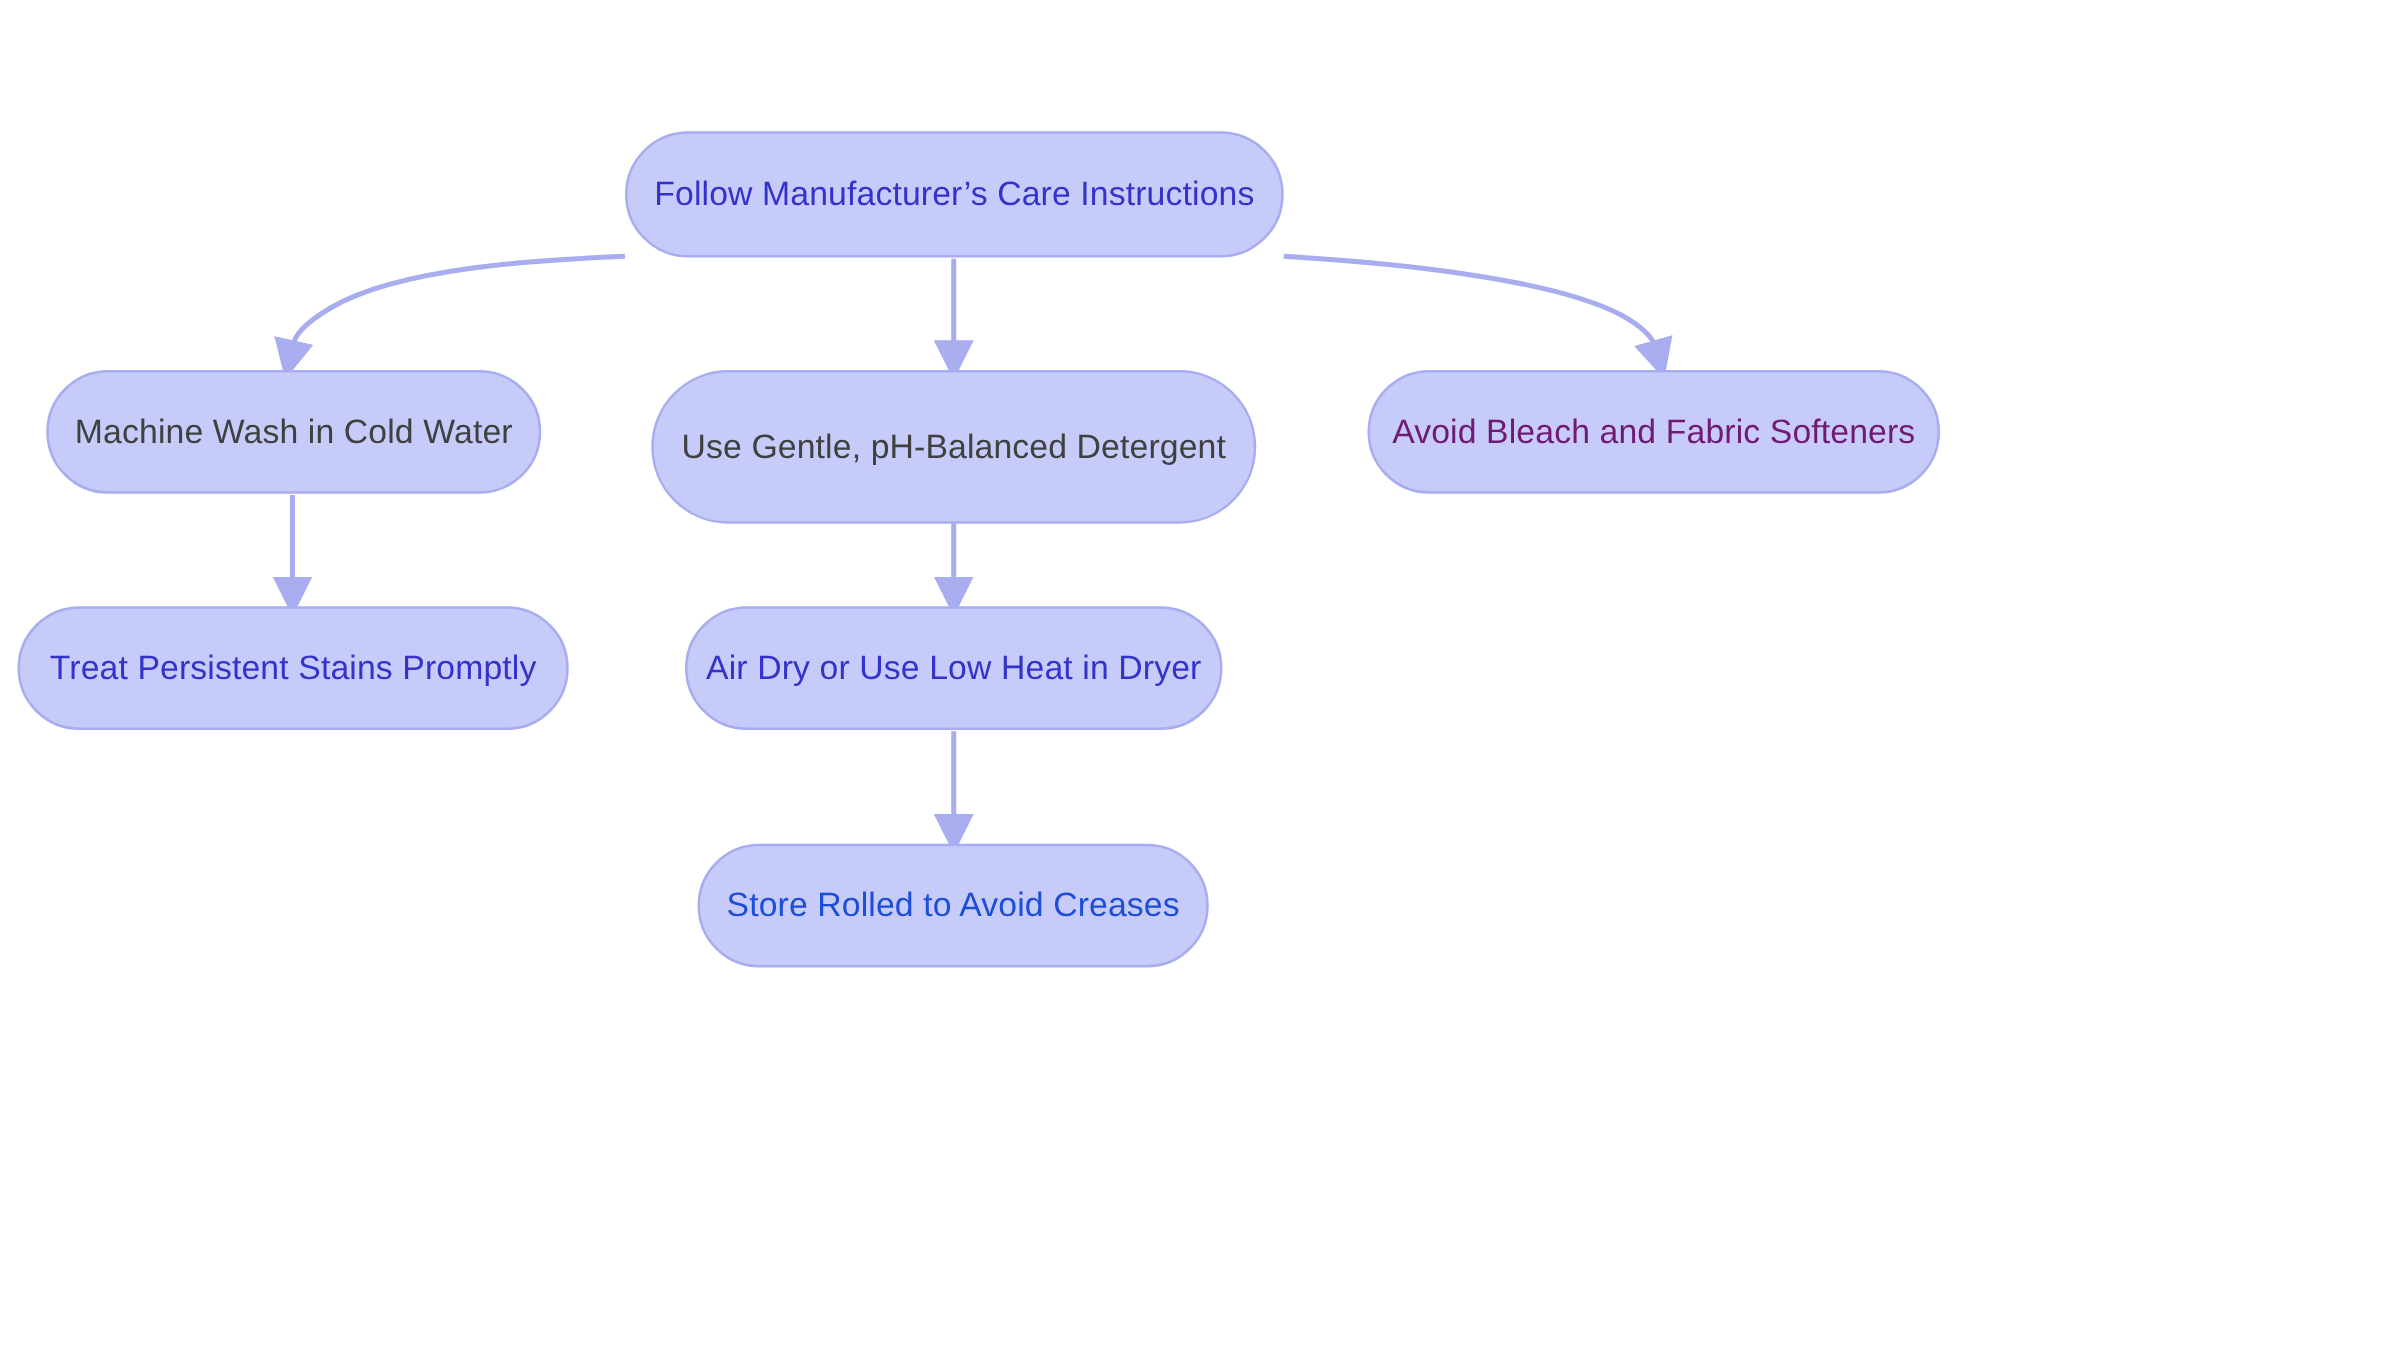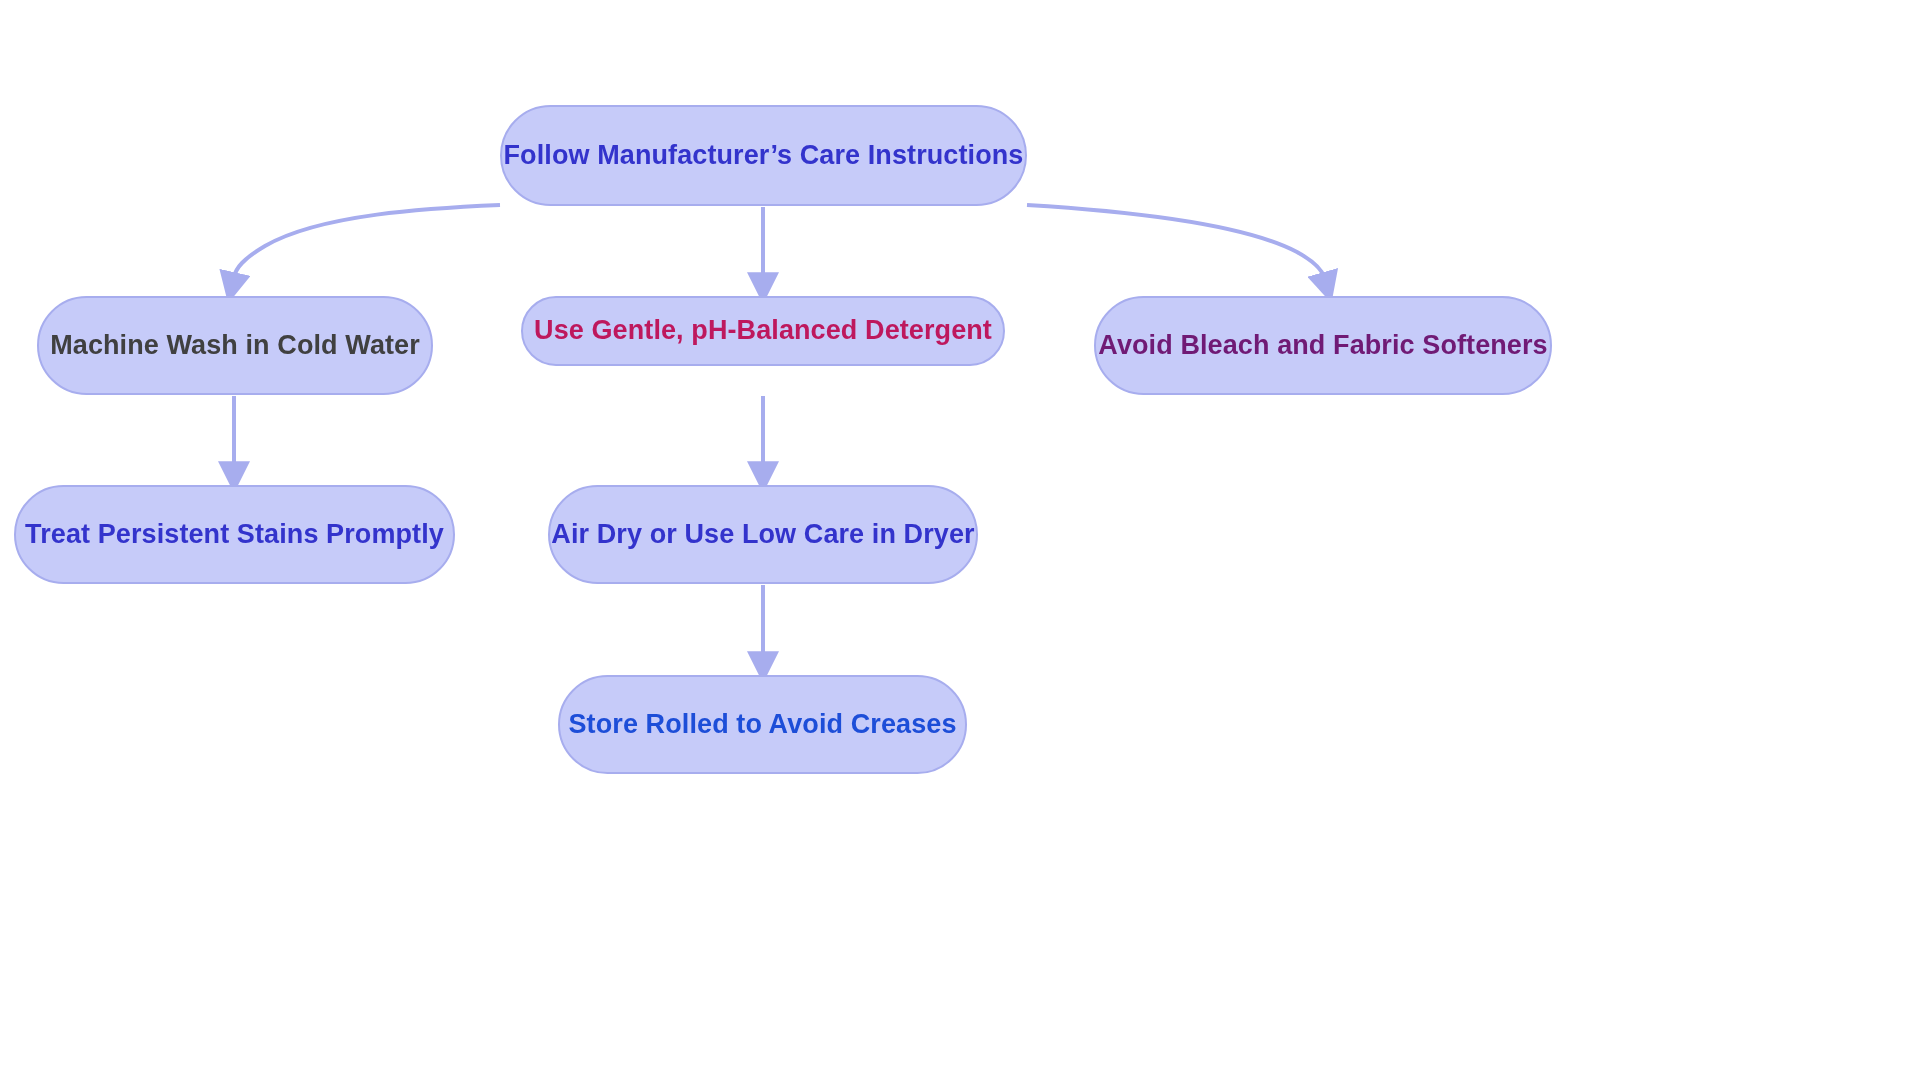--- a/index.html
+++ b/index.html
@@ -32,21 +32,21 @@
     position: absolute;
     box-sizing: border-box;
     background: #c6cbf9;
     border: 2px solid #0c4a6e;
     border-radius: 999px;
     display: flex;
     align-items: center;
     justify-content: center;
     color: #3333cc;
     font-size: 27px;
-    font-weight: 700;
+    font-weight: 400;
     letter-spacing: 0.1px;
     white-space: nowrap;
     padding: 0 26px;
   }
   .node-label {
     display: block;
     line-height: 1.1;
   }
 </style>
 </head>
@@ -87,33 +87,33 @@
   </svg>
 
   <div class="node" id="node-root" style="left: 500px; top: 105px; width: 527px; height: 101px; background: rgb(198, 203, 249); border-color: rgb(167, 173, 238); color: rgb(51, 51, 204);">
     <span class="node-label">Follow Manufacturer’s Care Instructions</span>
   </div>
 
   <div class="node" id="node-wash" style="left: 37px; top: 296px; width: 396px; height: 99px; background: rgb(198, 203, 249); border-color: rgb(167, 173, 238); color: #404040;">
     <span class="node-label">Machine Wash in Cold Water</span>
   </div>
 
-  <div class="node" id="node-detergent" style="left: 521px; top: 296px; width: 484px; height: 70px; background: rgb(198, 203, 249); border-color: rgb(167, 173, 238); color: #be185d; justify-content: center;">
+  <div class="node" id="node-detergent" style="left: 521px; top: 296px; width: 484px; height: 123px; background: rgb(198, 203, 249); border-color: rgb(167, 173, 238); color: #404040; justify-content: center;">
     <span class="node-label">Use Gentle, pH-Balanced Detergent</span>
   </div>
 
   <div class="node" id="node-bleach" style="left: 1094px; top: 296px; width: 458px; height: 99px; background: rgb(198, 203, 249); border-color: rgb(167, 173, 238); color: #701a75;">
     <span class="node-label">Avoid Bleach and Fabric Softeners</span>
   </div>
 
   <div class="node" id="node-stains" style="left: 14px; top: 485px; width: 441px; height: 99px; background: rgb(198, 203, 249); border-color: rgb(167, 173, 238); color: rgb(51, 51, 204);">
     <span class="node-label">Treat Persistent Stains Promptly</span>
   </div>
 
   <div class="node" id="node-dry" style="left: 548px; top: 485px; width: 430px; height: 99px; background: rgb(198, 203, 249); border-color: rgb(167, 173, 238); color: rgb(51, 51, 204);">
-    <span class="node-label">Air Dry or Use Low Care in Dryer</span>
+    <span class="node-label">Air Dry or Use Low Heat in Dryer</span>
   </div>
 
   <div class="node" id="node-store" style="left: 558px; top: 675px; width: 409px; height: 99px; background: rgb(198, 203, 249); border-color: rgb(167, 173, 238); color: #1d4ed8;">
     <span class="node-label">Store Rolled to Avoid Creases</span>
   </div>
 
 </div>
 
 </body></html>

